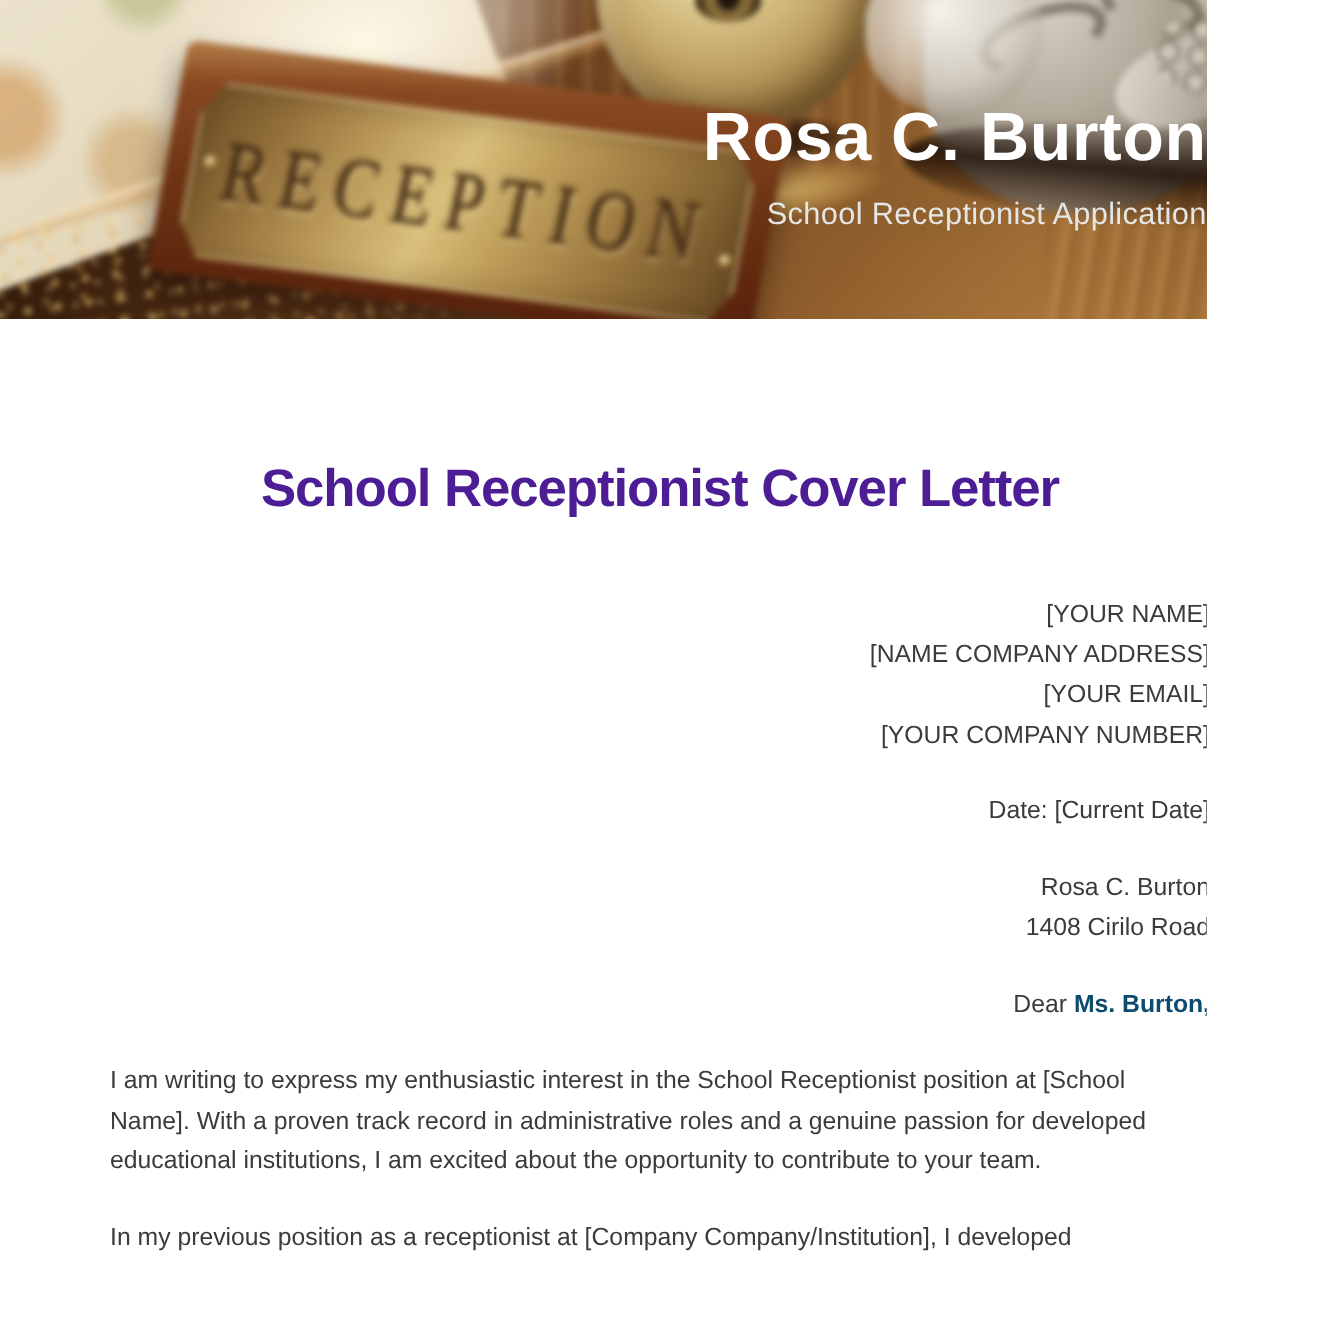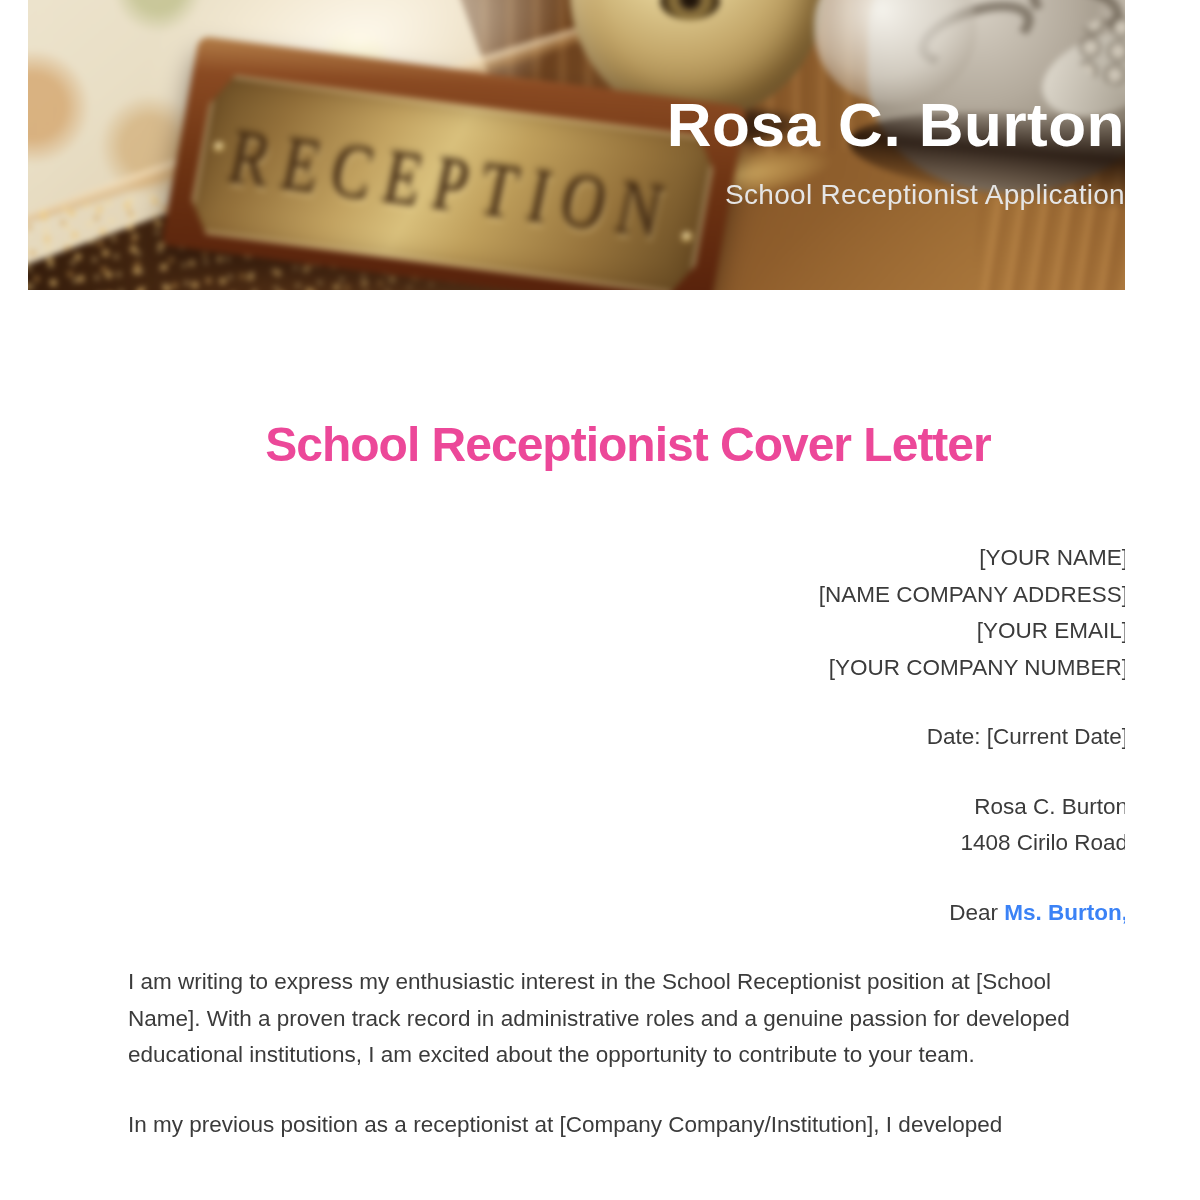--- a/index.html
+++ b/index.html
@@ -3,21 +3,21 @@
 <meta charset="utf-8">
 <style>
   * { box-sizing: border-box; }
   html, body {
     margin: 0; padding: 0;
     width: 1200px; height: 1200px;
     overflow: hidden;
     background: #ffffff;
     font-family: "Liberation Sans", sans-serif;
   }
-  .page { position: relative; width: 1097px; height: 1200px; overflow: hidden; margin-left: 28px; }
+  .page { position: relative; width: 1097px; height: 1200px; overflow: hidden; }
 
   
   .hero {
     position: absolute; left: 0; top: 0;
     width: 1200px; height: 290px;
     overflow: hidden;
     background: #6f4522;
   }
   .scene { position: absolute; inset: 0; filter: blur(3px); }
 
@@ -169,29 +169,29 @@
     position: absolute; top: 181px; right: 103px;
     color: #e5e5e5; font-size: 28px; font-weight: 400; line-height: 1;
     letter-spacing: 0.3px;
   }
 
   
   .letter { position: absolute; left: 0; top: 290px; width: 1200px; }
   .doc-title {
     margin: 126px 0 0; text-align: center;
     font-size: 48px; line-height: 58px; font-weight: 700;
-    color: #ec4899; letter-spacing: -1px;
+    color: #4c1d95; letter-spacing: -1px;
   }
   .body-txt {
     margin: 66px 100px 0; max-width: 1005px;
     font-size: 22.5px; line-height: 36.5px; color: #3b3b3b;
   }
   .block { margin: 0 0 33px; text-align: right; }
   .body-txt p { margin: 0 0 33px; }
-  .body-txt strong { font-weight: 700; color: #3b82f6; }
+  .body-txt strong { font-weight: 700; color: #0c4a6e; }
 </style>
 </head>
 <body>
 
 <div class="page">
 
   <header class="hero">
     <div class="scene">
       <div class="wood-base"></div>
       <div class="wood-grain"></div>

